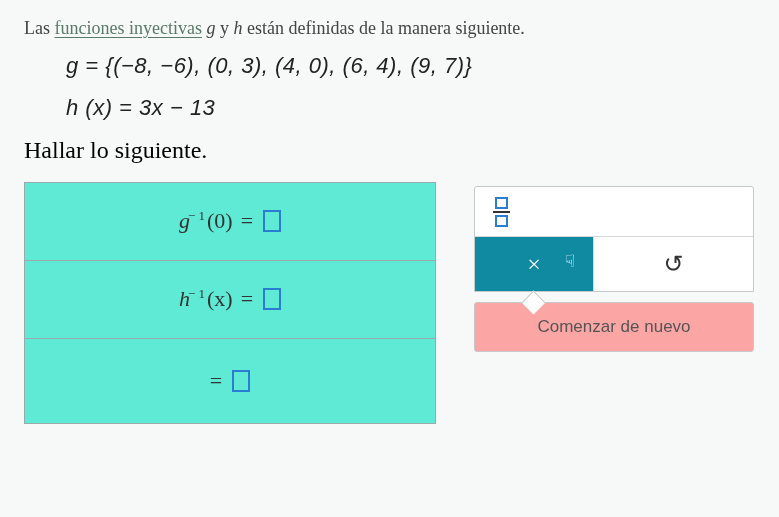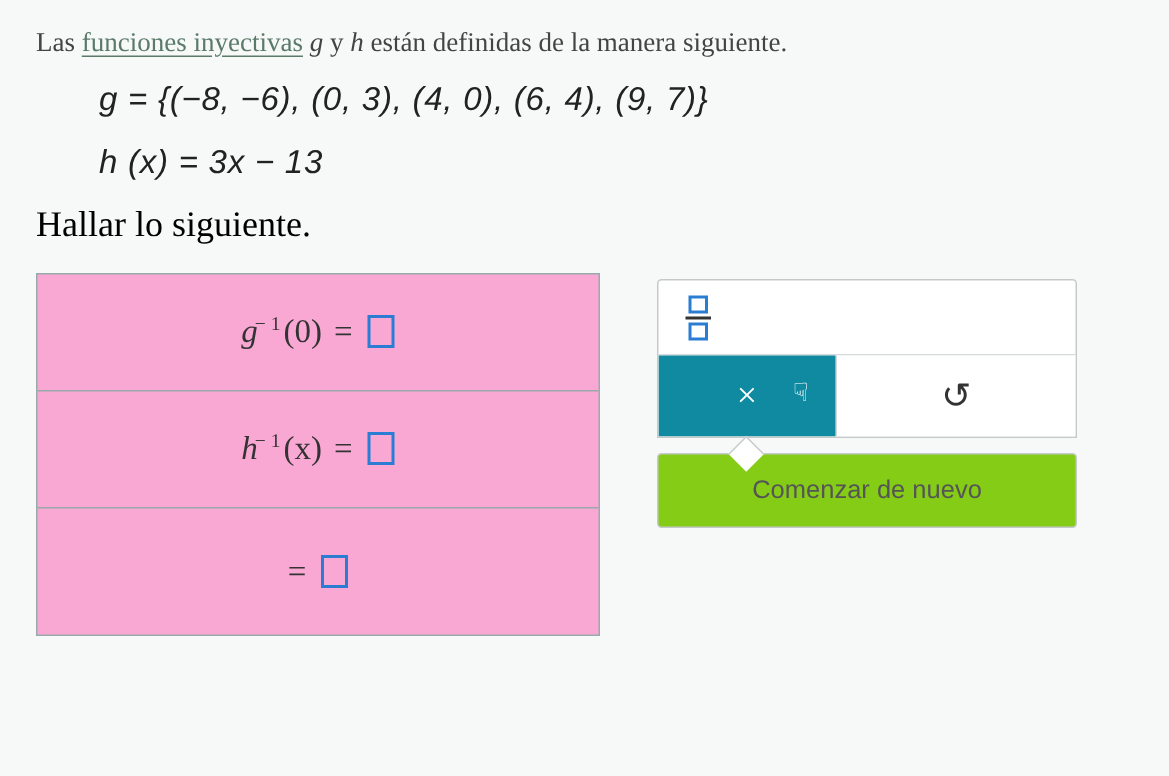--- a/index.html
+++ b/index.html
@@ -37,23 +37,23 @@
     color: #000000;
     margin-top: 6px;
     margin-bottom: 18px;
   }
   .lower {
     display: flex;
     gap: 38px;
     align-items: flex-start;
   }
   .answer-table {
-    width: 376px;
+    width: 412px;
     border: 1px solid #9aa;
-    background: #f9a8d4;
+    background: #5eead4;
   }
   .answer-row {
     border-bottom: 1px solid #9aa;
     height: 78px;
     display: flex;
     align-items: center;
     justify-content: center;
     font-family: 'Times New Roman', Georgia, serif;
     font-size: 22px;
     font-style: italic;
@@ -140,21 +140,21 @@
     align-items: center;
     justify-content: center;
     font-size: 24px;
     color: #333;
     cursor: pointer;
     border-left: 1px solid #d6d9dc;
   }
   .tooltip {
     margin-top: 10px;
     position: relative;
-    background: #84cc16;
+    background: #fca5a5;
     border: 1px solid #c6c9cc;
     border-radius: 3px;
     padding: 14px 18px;
     font-family: Arial, Helvetica, sans-serif;
     font-size: 17px;
     color: #555;
     text-align: center;
   }
   .tooltip::before {
     content: "";

